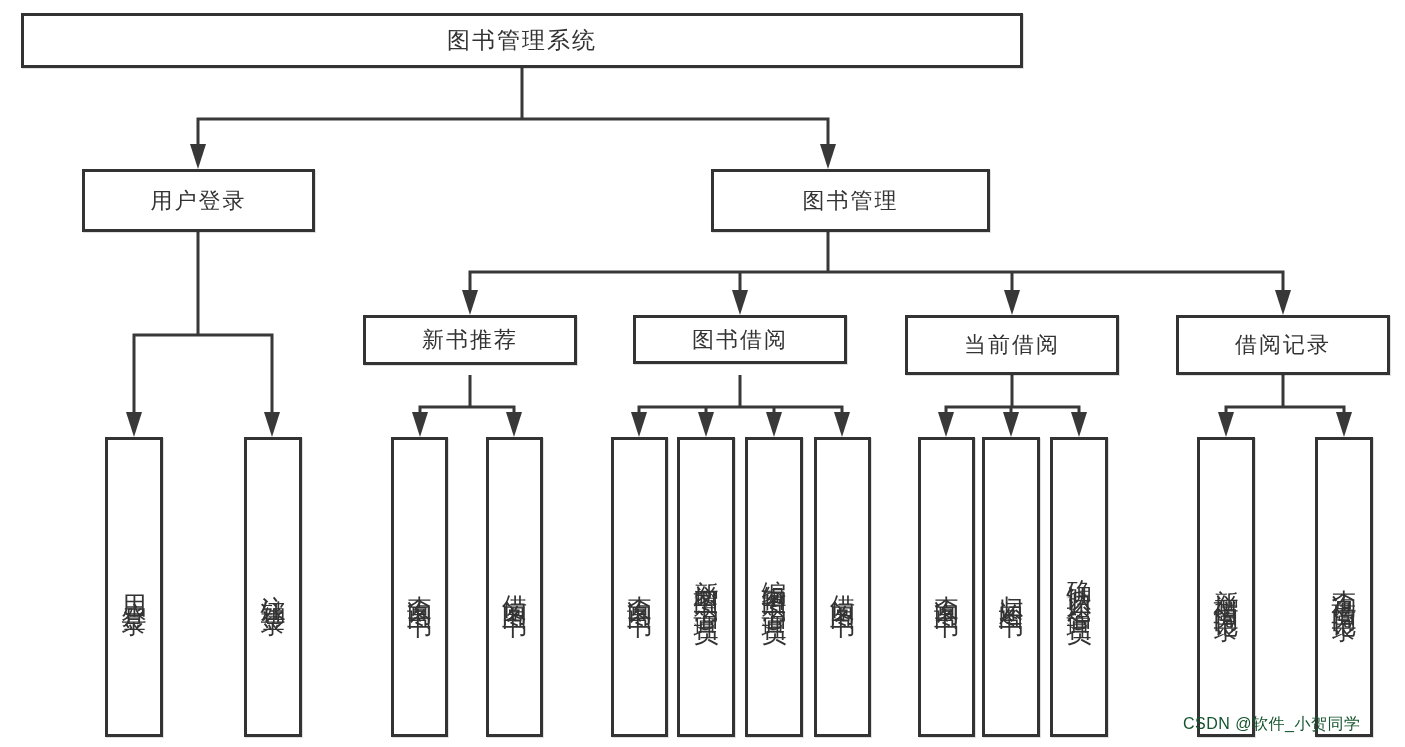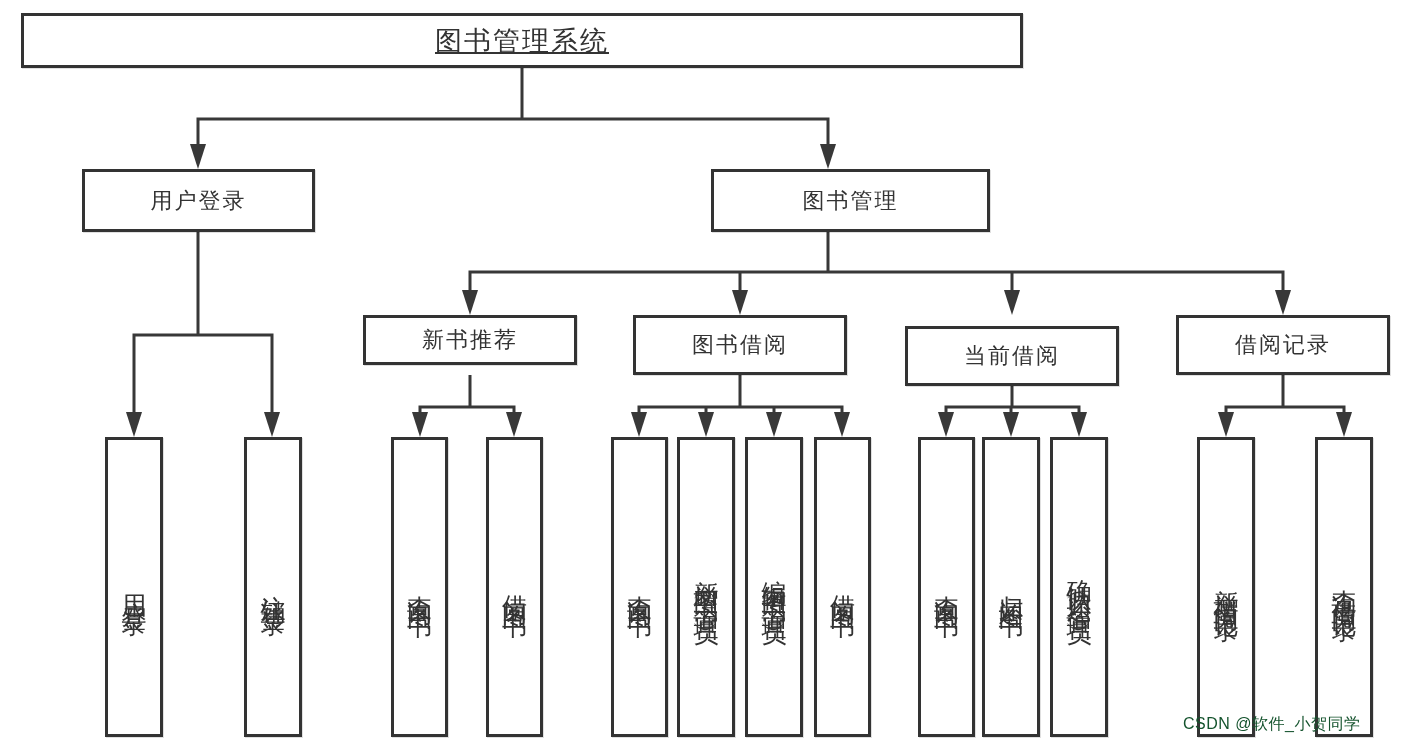--- a/index.html
+++ b/index.html
@@ -32,21 +32,21 @@
     border: 3px solid #333333;
     background: #ffffff;
     display: flex;
     align-items: center;
     justify-content: center;
     color: #333333;
     font-size: 22px;
     letter-spacing: 2px;
     box-shadow: 1px 1px 0 rgba(0,0,0,0.12);
   }
-  .hnode.root { font-size: 27px; text-decoration: underline; }
+  .hnode.root { font-size: 23px; }
   .vnode {
     position: absolute;
     top: 437px;
     height: 300px;
     box-sizing: border-box;
     border: 3px solid #333333;
     background: #ffffff;
     display: flex;
     align-items: center;
     justify-content: center;
@@ -120,24 +120,24 @@
   <div class="hnode" style="left:82px;top:169px;width:233px;height:63px">
     <span>用户登录</span>
   </div>
   <div class="hnode" style="left:711px;top:169px;width:279px;height:63px">
     <span>图书管理</span>
   </div>
 
   <div class="hnode" style="left:363px;top:315px;width:214px;height:50px">
     <span>新书推荐</span>
   </div>
-  <div class="hnode" style="left:633px;top:315px;width:214px;height:60px">
+  <div class="hnode" style="left:633px;top:315px;width:214px;height:49px">
     <span>图书借阅</span>
   </div>
-  <div class="hnode" style="left:905px;top:326px;width:214px;height:60px">
+  <div class="hnode" style="left:905px;top:315px;width:214px;height:60px">
     <span>当前借阅</span>
   </div>
   <div class="hnode" style="left:1176px;top:315px;width:214px;height:60px">
     <span>借阅记录</span>
   </div>
 
   <div class="vnode" style="left:105px;width:58px">
     <span>用户登录</span>
   </div>
   <div class="vnode" style="left:244px;width:58px">

